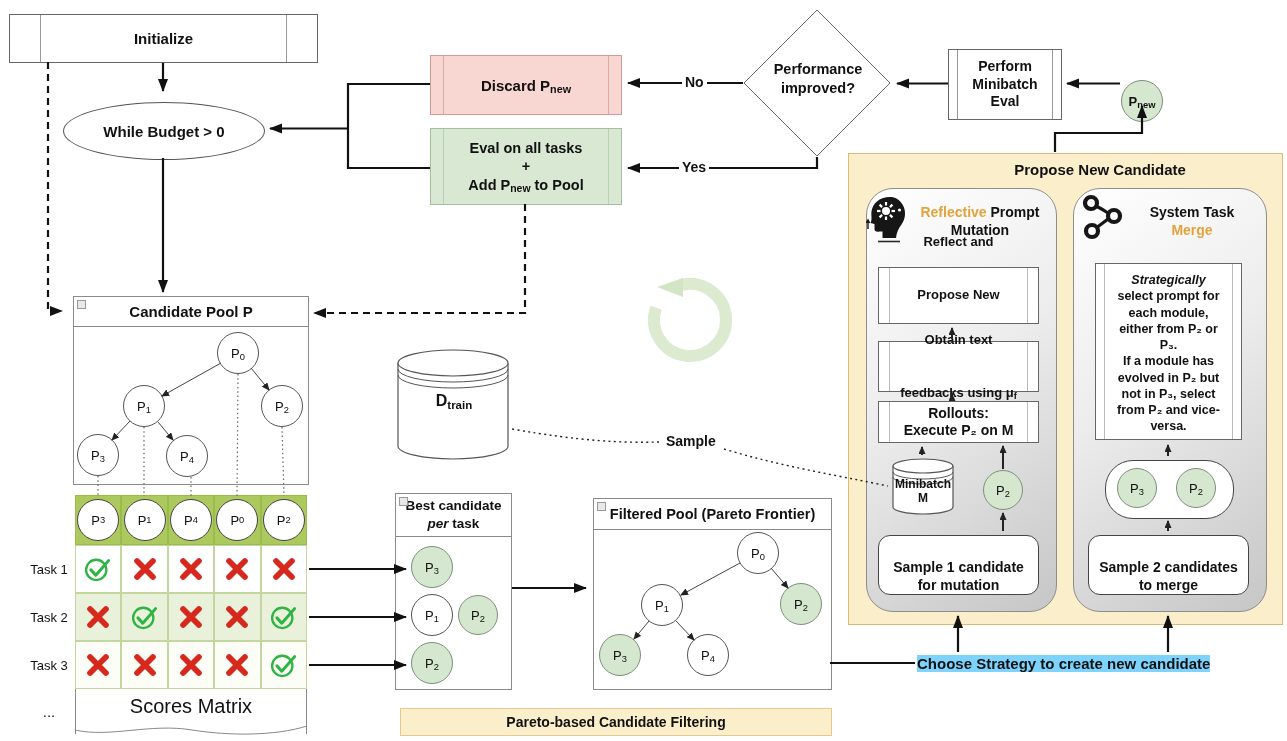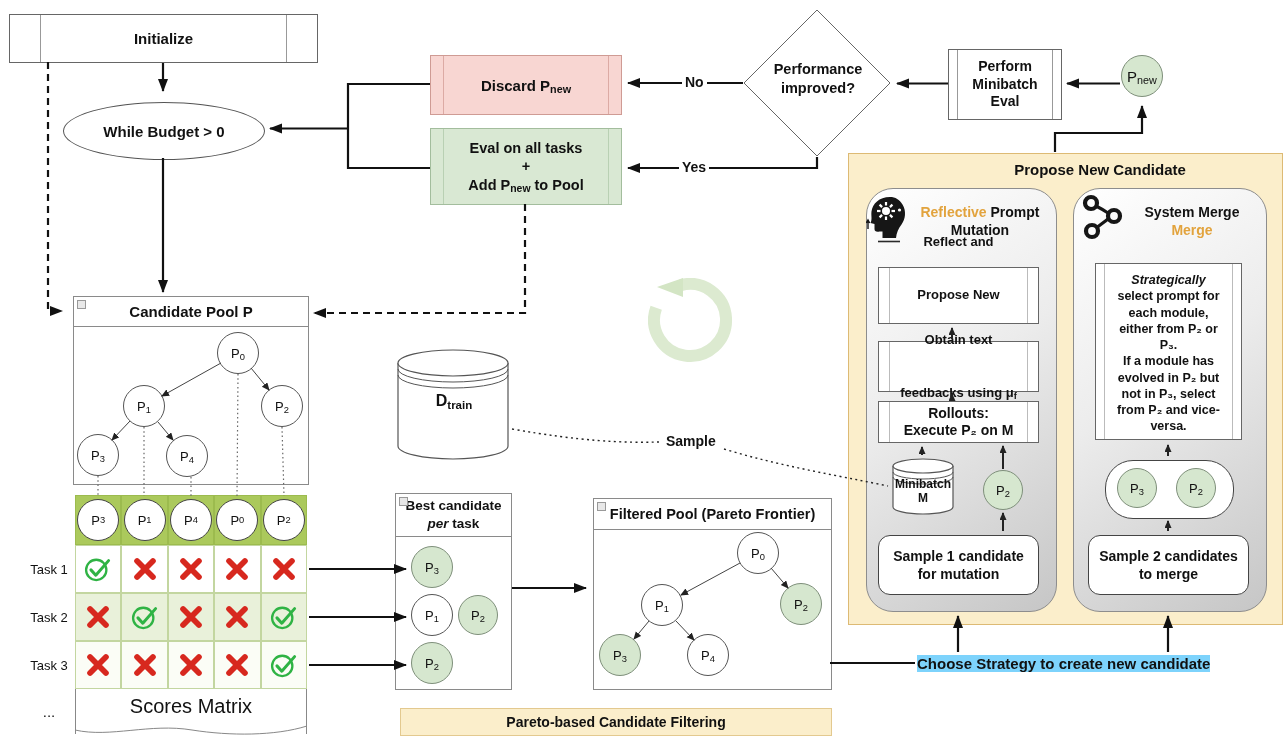--- a/index.html
+++ b/index.html
@@ -33,21 +33,21 @@
   .mx-cell.r2{background:#fbfdf6;}
   .mx-label{font-size:13px;}
   .mx-footer{border-left:1px solid #888;border-right:1px solid #888;background:#fff;
              align-items:flex-start;padding-top:6px;font-size:20px;}
   .ic{width:30px;height:30px;}
   
   .ypanel{position:absolute;background:#fbeecb;border:1px solid #ddba74;z-index:1;}
   .subpanel{position:absolute;border:1.4px solid #8d8d8d;border-radius:27px;z-index:2;
             background:linear-gradient(145deg,#ffffff 0%,#ececec 45%,#c6c6c6 100%);}
   .rbox{position:absolute;background:#fff;border:1.3px solid #444;border-radius:12px;z-index:3;
-        font-weight:bold;font-size:14px;}
+        font-weight:bold;font-size:14px;justify-content:flex-end;}
   .online{position:absolute;z-index:6;background:#fff;padding:0 3px;font-weight:bold;font-size:14px;}
   #lines{position:absolute;left:0;top:0;z-index:5;pointer-events:none;}
   .hl{color:#e2a33d;}
   .small-b{font-weight:bold;font-size:13px;line-height:1.3;gap:36px;}
 </style>
 </head>
 <body>
 
 <div id="stage">
 
@@ -91,21 +91,21 @@
     <span>+</span>
     <span><span>Add P</span><sub>new</sub><span> to Pool</span></span>
   </div>
 
   <div class="uml ctr" style="left:948px;top:49px;width:112px;height:69px;--inset:8px;--lnc:#999;font-weight:bold;font-size:14px;line-height:1.25">
     <span>Perform</span>
     <span>Minibatch</span>
     <span>Eval</span>
   </div>
 
-  <div class="node g" style="left:1142px;top:76px;font-weight:normal;font-size:15px">
+  <div class="node g" style="left:1142px;top:101px;font-weight:bold;font-size:13px">
     <span><span>P</span><sub>new</sub></span>
   </div>
 
   <div class="online" style="left:682px;top:74px"><span>No</span></div>
   <div class="online" style="left:679px;top:159px"><span>Yes</span></div>
 
   <div class="win" style="left:73px;top:296px;width:234px;height:187px">
     <div class="win-title" style="height:29px;line-height:29px;font-size:15px">
       <span class="win-icon"></span>
       <span>Candidate Pool P</span>
@@ -361,21 +361,21 @@
   <svg class="abs" style="left:1080px;top:194px;z-index:3" width="46" height="50" viewBox="0 0 46 50">
     <g fill="none" stroke="#161616" stroke-width="4.2">
       <circle cx="11" cy="9" r="6"></circle>
       <circle cx="34" cy="22" r="6"></circle>
       <circle cx="12" cy="37" r="6"></circle>
     </g>
     <path d="M16,12 C22,15 25,17 28,19" fill="none" stroke="#161616" stroke-width="3.2"></path>
     <path d="M28,25 C23,29 20,31 17,33.5" fill="none" stroke="#161616" stroke-width="3.2"></path>
   </svg>
   <div class="abs ctr" style="left:1122px;top:203px;width:140px;z-index:3;font-weight:bold;font-size:14px;line-height:1.3">
-    <span>System Merge</span>
+    <span>System Task</span>
     <span class="hl">Merge</span>
   </div>
 
   <div class="uml" style="left:1095px;top:263px;width:147px;height:177px;--inset:8px;--lnc:#bbb;z-index:3;font-weight:bold;font-size:12.5px;line-height:1.3;text-align:center;box-sizing:border-box;padding:8px 17px 0 17px">
     <div><i>Strategically</i><span> select prompt for each module, either from P₂ or P₃.</span></div>
     <div style="">If a module has evolved in P₂ but not in P₃, select from P₂ and vice-versa.</div>
   </div>
 
   <div class="abs" style="left:1105px;top:460px;width:127px;height:57px;border:1.2px solid #444;border-radius:28px;background:#fff;z-index:3"></div>
   <div class="node sm g" style="left:1137px;top:488px;z-index:4">

